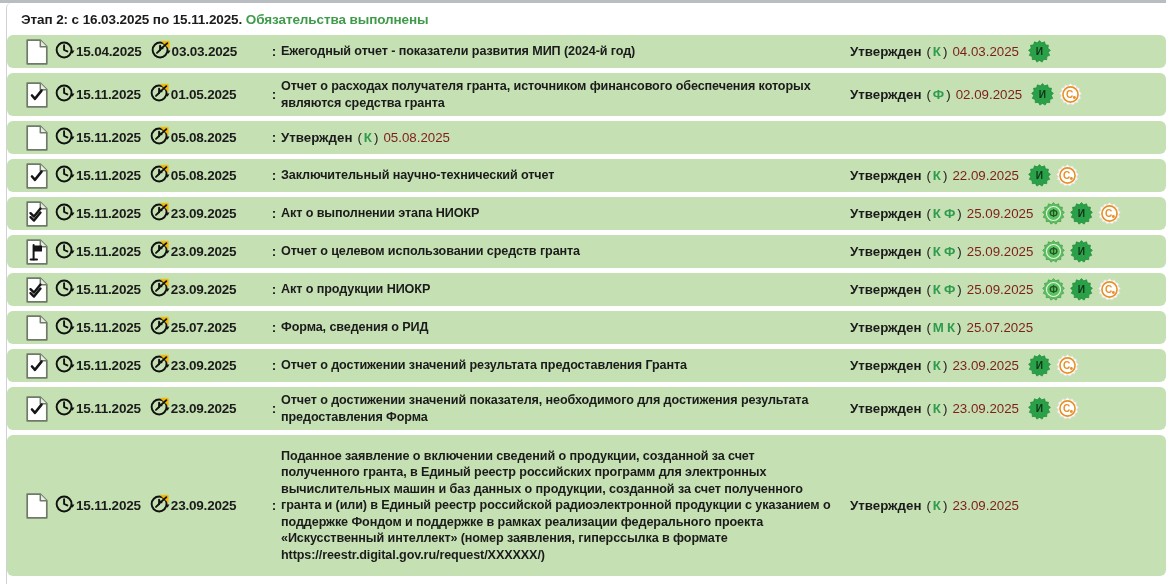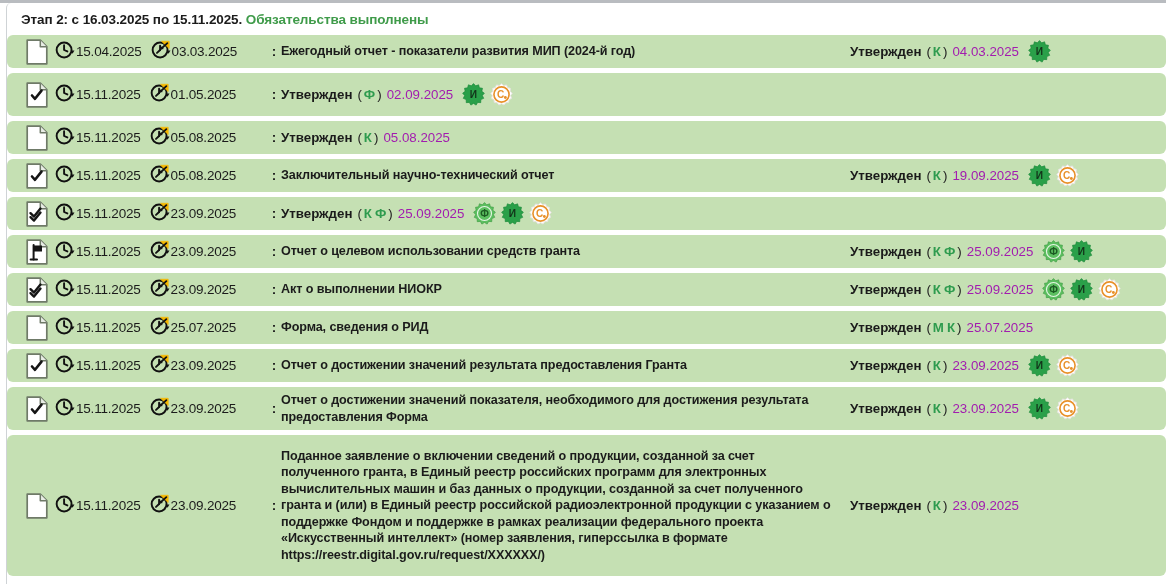--- a/index.html
+++ b/index.html
@@ -78,21 +78,21 @@
     padding-left: 12px;
     box-sizing: content-box;
   }
   .cell-dates {
     flex: 0 0 auto;
     width: 212px;
     display: flex;
     align-items: center;
     gap: 0px;
     white-space: nowrap;
-    font-weight: normal;
+    font-weight: bold;
     font-size: 13.5px;
     letter-spacing: -0.2px;
   }
   .date-grp {
     display: inline-flex;
     align-items: center;
   }
   .date-grp .dt { margin-left: 1px; }
   .date-grp + .date-grp { margin-left: 9px; }
 
@@ -131,21 +131,21 @@
   }
   .code {
     color: #2e9b4e;
     font-weight: bold;
     font-size: 13.3px;
   }
   .code + .code { margin-left: 3px; }
   .status-date {
     margin-left: 5px;
     font-size: 13.3px;
-    color: #a21caf;
+    color: #7f1d1d;
   }
   .badges {
     display: inline-flex;
     align-items: center;
     gap: 5px;
     margin-left: 9px;
   }
   .badge {
     width: 23px;
     height: 23px;
@@ -243,20 +243,21 @@
                   <path d="M10 11 L10 6.2" fill="none" stroke="#111" stroke-width="2.1" stroke-linecap="round"></path>
                   <path d="M17.2 11.6 L21.4 11.6 L19.3 15.2 Z" fill="#111"></path>
                   <path d="M11.6 1.4 L20.0 1.4 L20.0 9.4 Z" fill="#f5b800" stroke="#f5b800" stroke-width="0.8" stroke-linejoin="round"></path>
                   <path d="M18.0 3.4 L11.4 9.4" fill="none" stroke="#111" stroke-width="2.0" stroke-linecap="round"></path>
                   <path d="M11.0 7.0 L10.6 10.4 L14.2 10.0 Z" fill="#111"></path>
                 </svg></span>
               <span class="dt">01.05.2025</span>
             </span>
           </div>
           <div class="colon">:</div>
+          <div class="cell-title">Отчет о расходах получателя гранта, источником финансового обеспечения которых являются средства гранта</div>
           <div class="cell-status">
             <span class="status-word">Утвержден</span>
             <span class="paren">(</span>
             <span class="code" style="color: rgb(46, 155, 78);">Ф</span>
             <span class="paren" style="margin-left: 2px; margin-right: 0px;">)</span>
             <span class="status-date">02.09.2025</span>
             <span class="badges">
               <span class="badge">
                 <svg width="23" height="23" viewBox="0 0 24 24">
                   <path d="M12.00 0.60 L14.23 2.97 L17.30 1.91 L18.17 5.04 L21.38 5.52 L20.70 8.70 L23.32 10.63 L21.23 13.12 L22.66 16.04 L19.65 17.28 L19.56 20.53 L16.32 20.23 L14.73 23.07 L12.00 21.30 L9.27 23.07 L7.68 20.23 L4.44 20.53 L4.35 17.28 L1.34 16.04 L2.77 13.12 L0.68 10.63 L3.30 8.70 L2.62 5.52 L5.83 5.04 L6.70 1.91 L9.77 2.97 Z" fill="#2aa049" stroke="#1c8a3a" stroke-width="0.7"></path>
@@ -342,21 +343,21 @@
               <span class="dt">05.08.2025</span>
             </span>
           </div>
           <div class="colon">:</div>
           <div class="cell-title">Заключительный научно-технический отчет</div>
           <div class="cell-status">
             <span class="status-word">Утвержден</span>
             <span class="paren">(</span>
             <span class="code" style="color: rgb(46, 155, 78);">К</span>
             <span class="paren" style="margin-left: 2px; margin-right: 0px;">)</span>
-            <span class="status-date">19.09.2025</span>
+            <span class="status-date">22.09.2025</span>
             <span class="badges">
               <span class="badge">
                 <svg width="23" height="23" viewBox="0 0 24 24">
                   <path d="M12.00 0.60 L14.23 2.97 L17.30 1.91 L18.17 5.04 L21.38 5.52 L20.70 8.70 L23.32 10.63 L21.23 13.12 L22.66 16.04 L19.65 17.28 L19.56 20.53 L16.32 20.23 L14.73 23.07 L12.00 21.30 L9.27 23.07 L7.68 20.23 L4.44 20.53 L4.35 17.28 L1.34 16.04 L2.77 13.12 L0.68 10.63 L3.30 8.70 L2.62 5.52 L5.83 5.04 L6.70 1.91 L9.77 2.97 Z" fill="#2aa049" stroke="#1c8a3a" stroke-width="0.7"></path>
                   <text x="12" y="16.0" font-family="Liberation Sans, sans-serif" font-size="10.6" font-weight="bold" fill="#12331a" text-anchor="middle">И</text>
                 </svg>
               </span>
               <span class="badge">
                 <svg width="23" height="23" viewBox="0 0 24 24">
                   <path d="M12.00 0.70 L14.30 2.68 L17.25 1.99 L18.37 4.81 L21.30 5.58 L20.98 8.60 L23.22 10.64 L21.53 13.16 L22.57 16.01 L19.90 17.45 L19.49 20.46 L16.46 20.50 L14.70 22.97 L12.00 21.60 L9.30 22.97 L7.54 20.50 L4.51 20.46 L4.10 17.45 L1.43 16.01 L2.47 13.16 L0.78 10.64 L3.02 8.60 L2.70 5.58 L5.63 4.81 L6.75 1.99 L9.70 2.68 Z" fill="#ffffff" stroke="#e4e2dd" stroke-width="1"></path>
@@ -393,20 +394,21 @@
                   <path d="M10 11 L10 6.2" fill="none" stroke="#111" stroke-width="2.1" stroke-linecap="round"></path>
                   <path d="M17.2 11.6 L21.4 11.6 L19.3 15.2 Z" fill="#111"></path>
                   <path d="M11.6 1.4 L20.0 1.4 L20.0 9.4 Z" fill="#f5b800" stroke="#f5b800" stroke-width="0.8" stroke-linejoin="round"></path>
                   <path d="M18.0 3.4 L11.4 9.4" fill="none" stroke="#111" stroke-width="2.0" stroke-linecap="round"></path>
                   <path d="M11.0 7.0 L10.6 10.4 L14.2 10.0 Z" fill="#111"></path>
                 </svg></span>
               <span class="dt">23.09.2025</span>
             </span>
           </div>
           <div class="colon">:</div>
+          <div class="cell-title">Акт о выполнении этапа НИОКР</div>
           <div class="cell-status">
             <span class="status-word">Утвержден</span>
             <span class="paren">(</span>
             <span class="code" style="color: rgb(46, 155, 78);">К</span>
             <span class="code" style="color: rgb(46, 155, 78);">Ф</span>
             <span class="paren" style="margin-left: 2px; margin-right: 0px;">)</span>
             <span class="status-date">25.09.2025</span>
             <span class="badges">
               <span class="badge">
                 <svg width="23" height="23" viewBox="0 0 24 24">
@@ -515,21 +517,21 @@
                   <path d="M10 11 L10 6.2" fill="none" stroke="#111" stroke-width="2.1" stroke-linecap="round"></path>
                   <path d="M17.2 11.6 L21.4 11.6 L19.3 15.2 Z" fill="#111"></path>
                   <path d="M11.6 1.4 L20.0 1.4 L20.0 9.4 Z" fill="#f5b800" stroke="#f5b800" stroke-width="0.8" stroke-linejoin="round"></path>
                   <path d="M18.0 3.4 L11.4 9.4" fill="none" stroke="#111" stroke-width="2.0" stroke-linecap="round"></path>
                   <path d="M11.0 7.0 L10.6 10.4 L14.2 10.0 Z" fill="#111"></path>
                 </svg></span>
               <span class="dt">23.09.2025</span>
             </span>
           </div>
           <div class="colon">:</div>
-          <div class="cell-title">Акт о выполнении НИОКР</div>
+          <div class="cell-title">Акт о продукции НИОКР</div>
           <div class="cell-status">
             <span class="status-word">Утвержден</span>
             <span class="paren">(</span>
             <span class="code" style="color: rgb(46, 155, 78);">К</span>
             <span class="code" style="color: rgb(46, 155, 78);">Ф</span>
             <span class="paren" style="margin-left: 2px; margin-right: 0px;">)</span>
             <span class="status-date">25.09.2025</span>
             <span class="badges">
               <span class="badge">
                 <svg width="23" height="23" viewBox="0 0 24 24">

